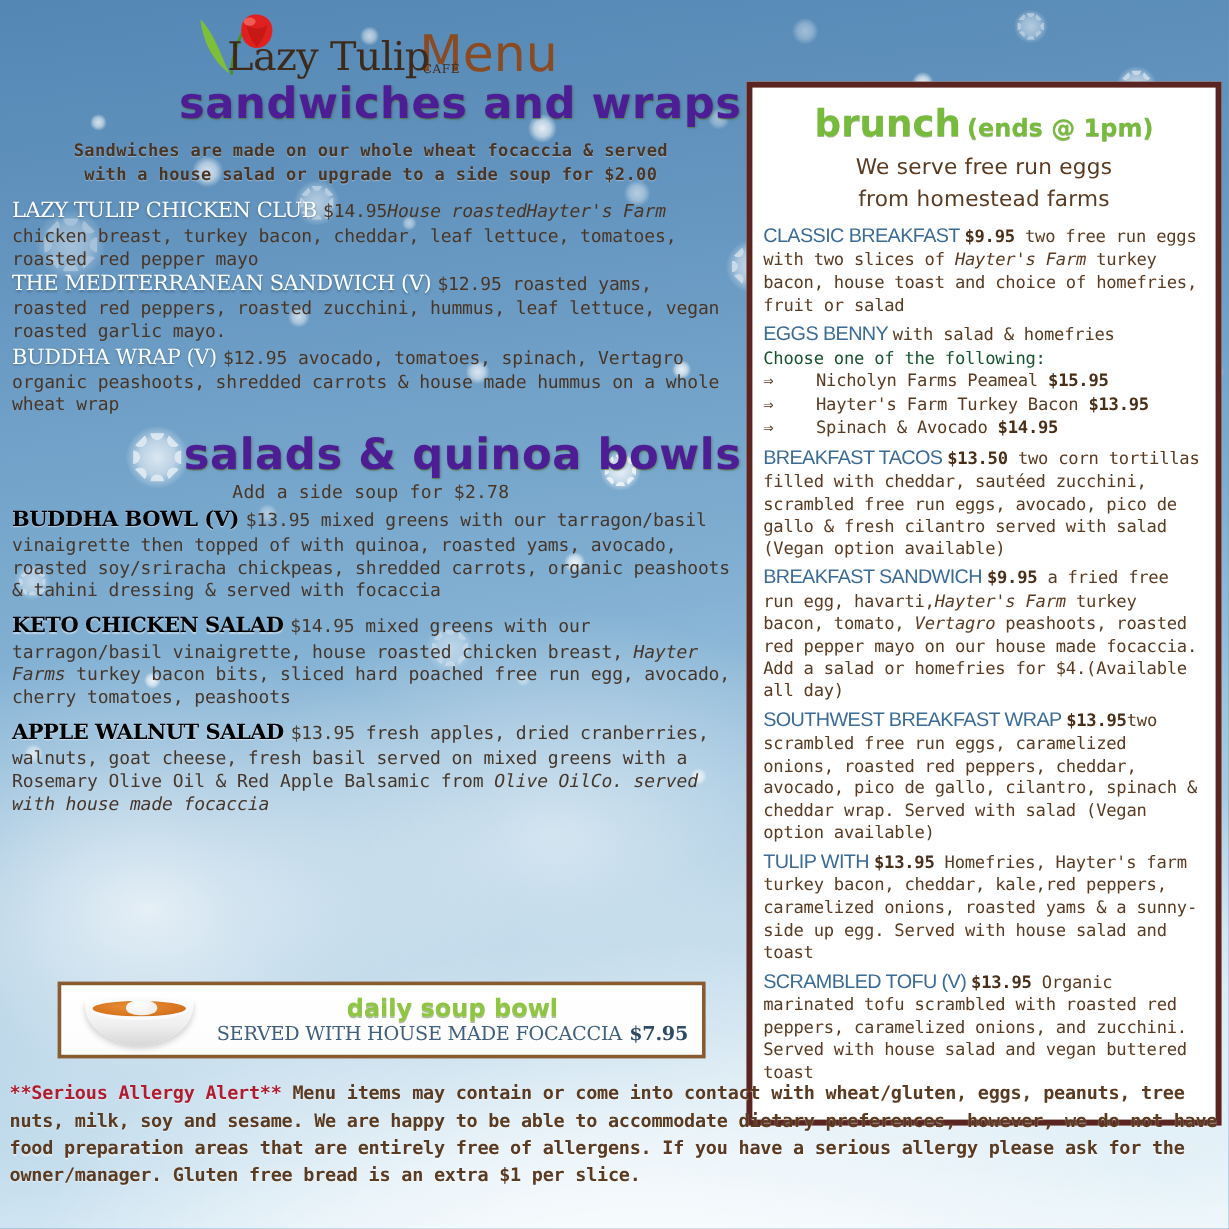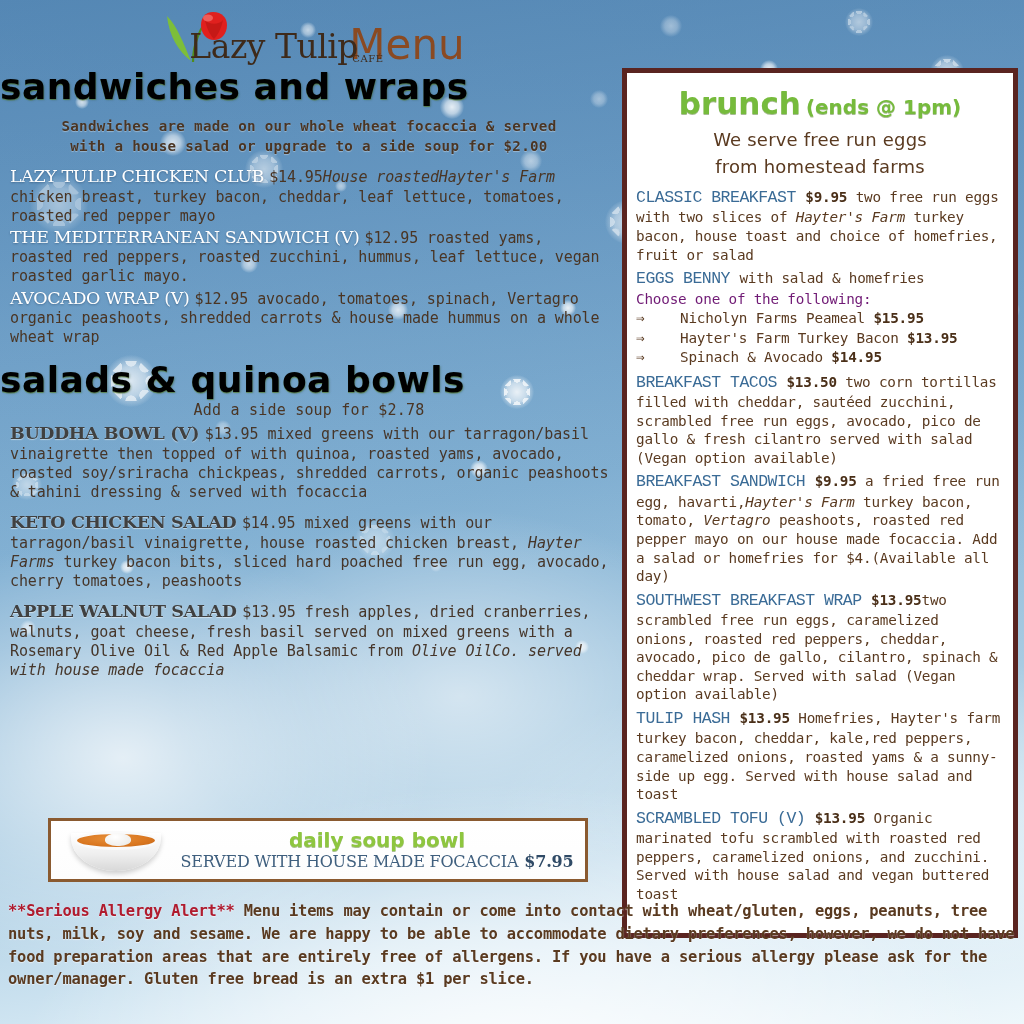--- a/index.html
+++ b/index.html
@@ -91,25 +91,25 @@
     font-family: "DejaVu Sans", sans-serif;
     font-size: 42px;
     color: #8a4a22;
     letter-spacing: 0px;
     margin-left: 78px;
     line-height: 1;
     padding-bottom: 2px;
   }
 
   .sect-title {
-    text-align: left;
+    text-align: right;
     font-family: "DejaVu Sans", sans-serif;
     font-size: 36px;
     font-weight: bold;
-    color: #000000;
+    color: #4c1d95;
     letter-spacing: 0.5px;
     text-shadow: 0 1px 0 rgba(90,130,40,0.55), 1px 1px 2px rgba(40,70,20,0.35);
     line-height: 1.05;
   }
 
   #sand-note {
     text-align: center;
     color: #4a3524;
     font-size: 14.2px;
     line-height: 1.42;
@@ -146,21 +146,21 @@
   #salad-note {
     text-align: center;
     color: #4a3524;
     font-size: 15px;
     letter-spacing: 0.2px;
     margin-top: 2px;
   }
   #salad-items { margin-top: 3px; padding: 0 8px 0 10px; }
   #salad-items .item { color: #46362a; margin-bottom: 9px; }
   #salad-items .item .nm {
-    color: #404040;
+    color: #000000;
     font-weight: bold;
     text-shadow: 0 1px 1px rgba(255,255,255,0.5);
   }
   #salad-items .item .price { color: #46362a; }
 
   
   #soup-box {
     position: absolute;
     left: 48px;
     top: 818px;
@@ -273,27 +273,27 @@
   #brunch-items { margin-top: 10px; }
   #brunch-items .item {
     color: #5a3a20;
     font-size: 14.3px;
     line-height: 1.3;
     margin-bottom: 4px;
     letter-spacing: -0.2px;
   }
   #brunch-items .item .nm {
     color: #3a6b96;
-    font-family: Liberation Mono, monospace;
+    font-family: Liberation Sans, sans-serif;
     font-size: 16.5px;
     letter-spacing: -0.5px;
   }
   #brunch-items .item .price { color: #4a2f18; font-weight: bold; }
   .choice-line {
-    color: #701a75;
+    color: #14532d;
     font-size: 14.3px;
     line-height: 1.38;
     letter-spacing: -0.2px;
   }
   .choice-opt { display: flex; gap: 6px; font-size: 14.3px; color: #5a3a20; line-height: 1.36; }
   .choice-opt .arrow { width: 20px; flex: none; color: #5a3a20; }
   .choice-opt .lbl { padding-left: 18px; }
   .choice-opt .price { font-weight: bold; color: #4a2f18; }
 </style>
 </head>
@@ -359,21 +359,21 @@
 
   <div class="sect-title">sandwiches and wraps</div>
   <div id="sand-note">
       <div>Sandwiches are made on our whole wheat focaccia &amp; served</div>
       <div>with a house salad or upgrade to a side soup for $2.00</div>
     </div>
 
   <div id="sand-items">
       <div class="item"><span class="nm">LAZY TULIP CHICKEN CLUB </span><span class="price">$14.95</span><em class="desc">House roasted</em><em class="desc">Hayter's Farm</em><span class="desc"> chicken breast, </span><span class="desc"> turkey bacon, cheddar, leaf lettuce, tomatoes, roasted red pepper mayo</span></div>
       <div class="item"><span class="nm">THE MEDITERRANEAN  SANDWICH (V) </span><span class="price">$12.95</span><span class="desc"> roasted yams, roasted red peppers, roasted zucchini, hummus, leaf lettuce, vegan roasted garlic mayo.</span></div>
-      <div class="item"><span class="nm">AVOCADO WRAP (V) </span><span class="price">$12.95</span><span class="desc"> avocado, tomatoes, spinach, Vertagro organic peashoots, shredded carrots &amp; house made hummus on a whole wheat wrap</span></div>
+      <div class="item"><span class="nm">BUDDHA WRAP (V) </span><span class="price">$12.95</span><span class="desc"> avocado, tomatoes, spinach, Vertagro organic peashoots, shredded carrots &amp; house made hummus on a whole wheat wrap</span></div>
     </div>
 
   <div class="sect-title" style="margin-top:14px;">salads &amp; quinoa bowls</div>
   <div id="salad-note">Add a side soup for $2.78</div>
   <div id="salad-items">
       <div class="item"><span class="nm">BUDDHA BOWL (V) </span><span class="price">$13.95</span><span class="desc"> mixed greens with our tarragon/basil vinaigrette then topped of with quinoa, roasted yams, avocado, roasted soy/sriracha chickpeas, shredded carrots, organic peashoots &amp; tahini dressing &amp; served with focaccia</span></div>
       <div class="item"><span class="nm">KETO CHICKEN SALAD </span><span class="price">$14.95</span><span class="desc"> mixed greens with our tarragon/basil vinaigrette, house roasted chicken breast, </span><em class="desc">Hayter Farms</em><span class="desc"> turkey bacon bits, sliced hard poached free run egg, avocado, cherry tomatoes, peashoots</span></div>
       <div class="item"><span class="nm">APPLE WALNUT SALAD </span><span class="price">$13.95</span><span class="desc"> fresh apples, dried cranberries, walnuts, goat cheese, fresh basil served on mixed greens with a Rosemary Olive Oil &amp; Red Apple Balsamic from </span><em class="desc">Olive OilCo.</em><em class="desc"> served with house made focaccia</em></div>
     </div>
 </div>
@@ -406,20 +406,20 @@
         </div><div class="choice-opt">
           <span class="arrow">⇒</span>
           <span class="lbl">Hayter's Farm Turkey Bacon <span class="price">$13.95</span></span>
         </div><div class="choice-opt">
           <span class="arrow">⇒</span>
           <span class="lbl">Spinach &amp; Avocado <span class="price">$14.95</span></span>
         </div></div>
       <div class="item"><span class="nm">BREAKFAST TACOS </span><span class="price">$13.50</span><span class="desc"> two corn tortillas filled with cheddar, sautéed zucchini, scrambled free run eggs, avocado, pico de gallo &amp; fresh cilantro served with salad (Vegan option available)</span></div>
       <div class="item"><span class="nm">BREAKFAST SANDWICH </span><span class="price">$9.95</span><span class="desc"> a fried free run egg, havarti,</span><em class="desc">Hayter's Farm</em><span class="desc"> turkey bacon, tomato, </span><em class="desc">Vertagro</em><span class="desc"> peashoots, roasted red pepper mayo on our house made focaccia.  Add a salad or homefries for $4.(Available all day)</span></div>
       <div class="item"><span class="nm">SOUTHWEST BREAKFAST WRAP </span><span class="price">$13.95</span><span class="desc">two scrambled free run eggs, caramelized onions, roasted red peppers, cheddar, avocado, pico de gallo, cilantro, spinach &amp; cheddar wrap.  Served with salad (Vegan option available)</span></div>
-      <div class="item"><span class="nm">TULIP HASH </span><span class="price">$13.95</span><span class="desc"> Homefries, Hayter's farm turkey bacon, cheddar, kale,red peppers, caramelized onions, roasted yams &amp; a sunny-side up egg. Served with house salad and toast</span></div>
+      <div class="item"><span class="nm">TULIP WITH </span><span class="price">$13.95</span><span class="desc"> Homefries, Hayter's farm turkey bacon, cheddar, kale,red peppers, caramelized onions, roasted yams &amp; a sunny-side up egg. Served with house salad and toast</span></div>
       <div class="item"><span class="nm">SCRAMBLED TOFU (V) </span><span class="price">$13.95</span><span class="desc"> Organic marinated tofu scrambled with roasted red peppers, caramelized onions, and zucchini.  Served with house salad and vegan buttered toast</span></div>
     </div>
 </div>
 
 <div id="allergy">
   <span class="alert">**Serious Allergy Alert**</span><span> Menu items may contain or come into contact with wheat/gluten, eggs, peanuts, tree nuts, milk, soy and sesame. We are happy to be able to accommodate dietary preferences, however, we do not have food preparation areas that are entirely free of allergens.  If you have a serious allergy please ask for the owner/manager. Gluten free bread is an extra $1 per slice.</span>
 </div>
 
 </body></html>

